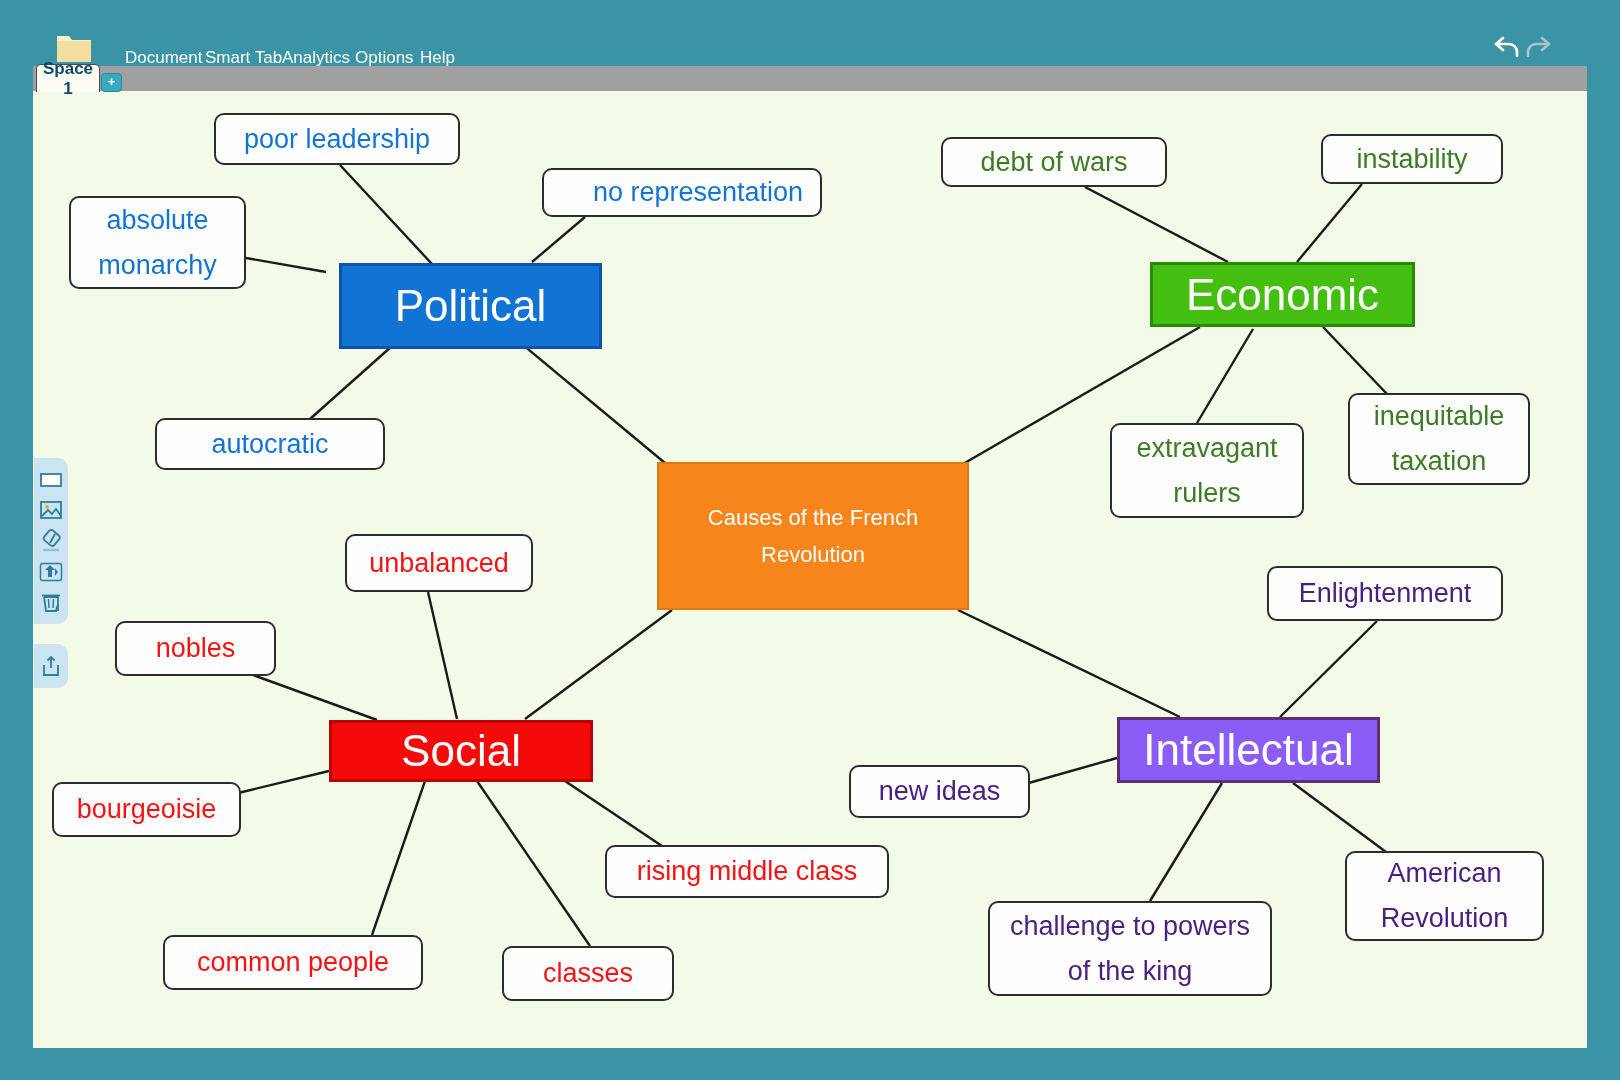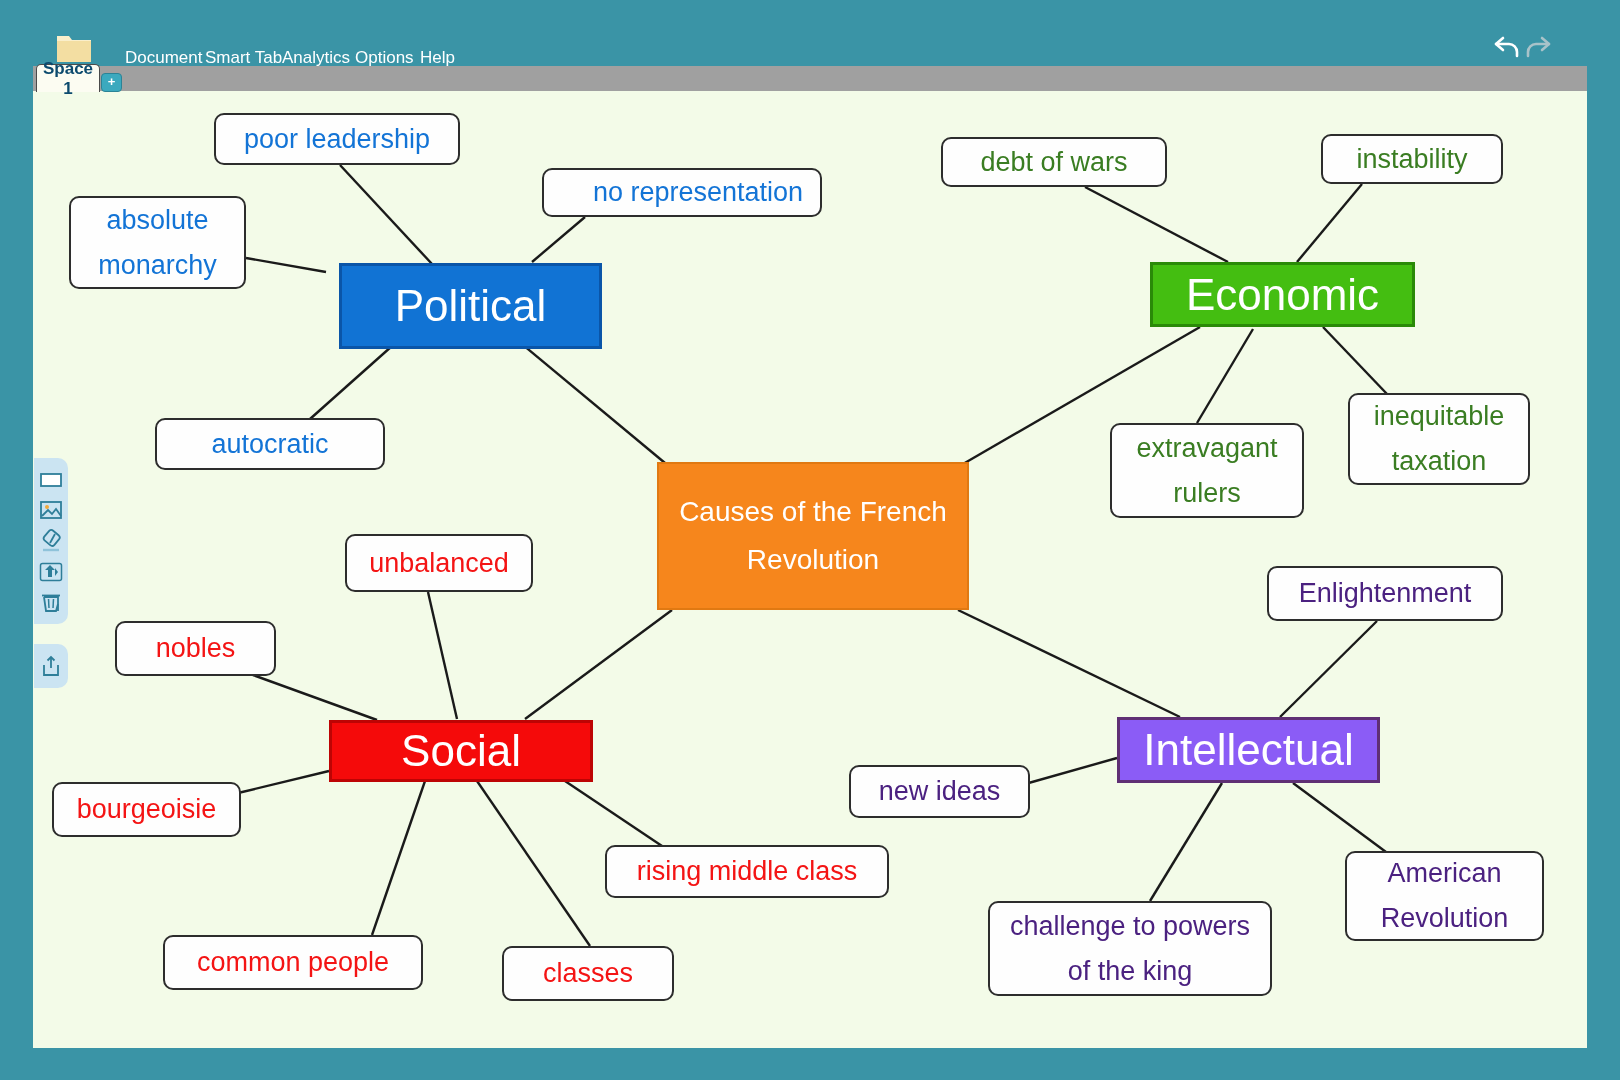--- a/index.html
+++ b/index.html
@@ -34,21 +34,21 @@
   
   .node{
     position:absolute;display:flex;align-items:center;justify-content:center;text-align:center;
     box-sizing:border-box;z-index:2;cursor:pointer;
   }
   .child{
     background:#FEFEFE;border:2px solid #2d2d2d;border-radius:10px;
     font-size:27px;line-height:1.65;padding:0 6px;
   }
   .cat{color:#ffffff;font-size:44px;border:3px solid;}
-  .central{color:#ffffff;font-size:28px;line-height:1.7;}
+  .central{color:#ffffff;font-size:22px;line-height:1.7;}
   .c-political{background:#1173D4;border-color:#0A55A8;}
   .c-economic{background:#44BE11;border-color:#2A8A08;}
   .c-social{background:#F50A0A;border-color:#BD0404;}
   .c-intellectual{background:#8b5cf6;border-color:#5f2f74;}
   .c-causes{background:#F6861C;border:2px solid #E07912;}
   .t-political{color:#1374D6;}
   .t-economic{color:#3A7D22;}
   .t-social{color:#F41414;}
   .t-intellectual{color:#4B2180;}
   

